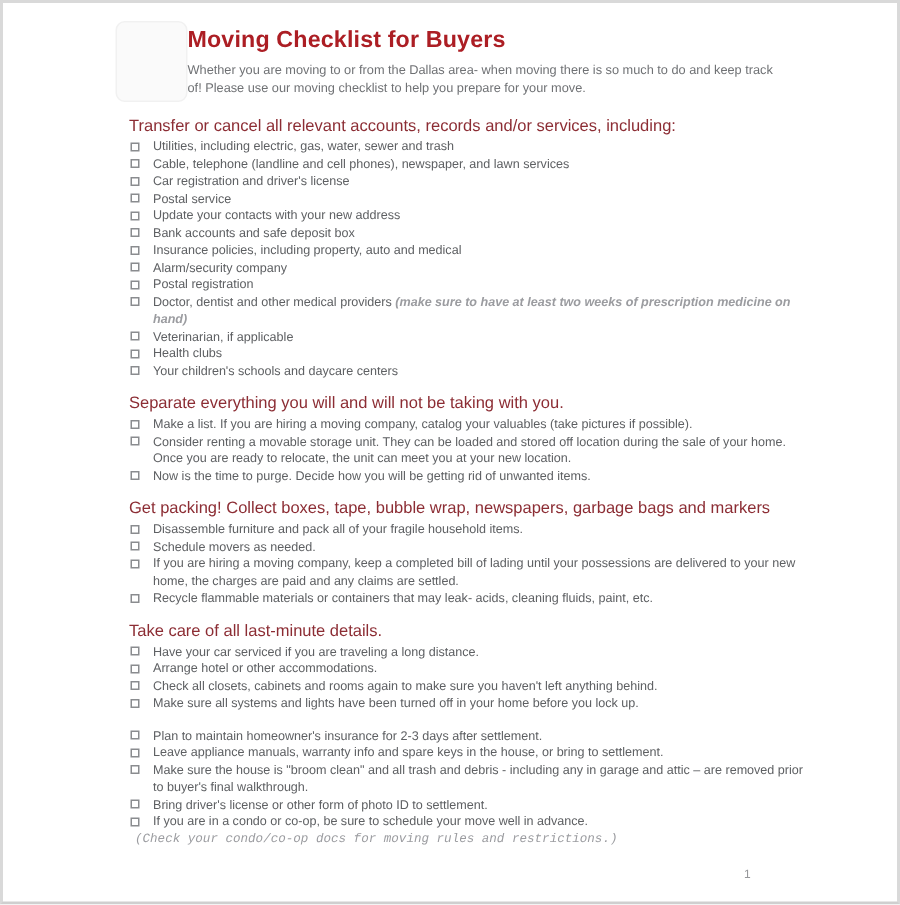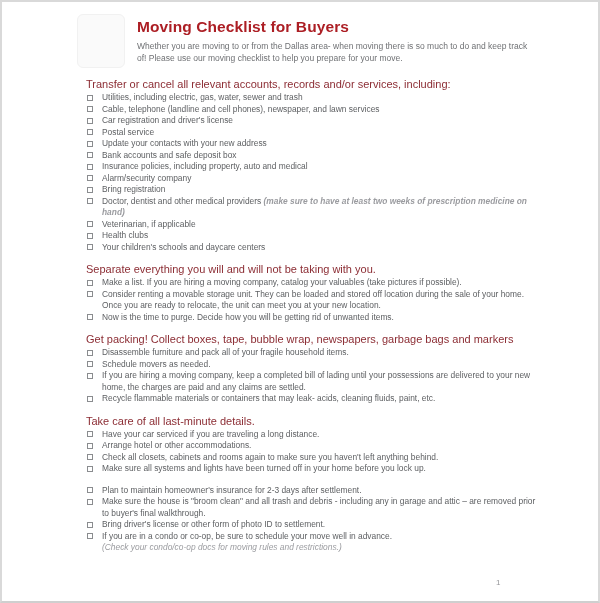--- a/index.html
+++ b/index.html
@@ -28,21 +28,21 @@
     display: flex;
     margin: 12px 25px 0 75px;
   }
   .logo-box {
     flex: none;
     width: 48px; height: 54px;
     background: #fafafa;
     border: 1px solid #f1f1f1;
     border-radius: 6px;
   }
-  .head-text { margin-left: 12px; width: 402px; }
+  .head-text { margin-left: 0; width: 402px; }
   h1 {
     color: var(--title-red);
     font-size: 15.5px;
     font-weight: bold;
     letter-spacing: 0.1px;
     margin-top: 4px;
     margin-bottom: 5px;
   }
   .intro {
     color: var(--intro-text);
@@ -67,21 +67,21 @@
   }
   .checkbox {
     flex: none;
     width: 6px; height: 6px;
     margin: 2.5px 9px 0 1px;
     border: 1px solid var(--checkbox-border);
     background: #fff;
   }
   .item-text { flex: 1; }
   .note { font-style: italic; color: var(--muted-text); font-weight: bold; }
-  li.subnote-line { display: block; margin-left: 16px; }
+  li.subnote-line { display: block; margin-left: 4px; font-family: Liberation Mono, monospace; }
   .subnote { font-style: italic; color: var(--muted-text); font-size: 8.4px; line-height: 11.5px; }
   .page-number {
     position: absolute;
     left: 494px; bottom: 14px;
     color: #96979A;
     font-size: 8px;
   }
 </style>
 </head>
 <body>
@@ -134,21 +134,21 @@
     <span class="item-text"><span class="main">Insurance policies, including property, auto and medical</span></span>
   </li>
 
   <li class="item">
     <span class="checkbox"></span>
     <span class="item-text"><span class="main">Alarm/security company</span></span>
   </li>
 
   <li class="item">
     <span class="checkbox"></span>
-    <span class="item-text"><span class="main">Bring registration</span></span>
+    <span class="item-text"><span class="main">Postal registration</span></span>
   </li>
 
   <li class="item">
     <span class="checkbox"></span>
     <span class="item-text"><span class="main">Doctor, dentist and other medical providers</span><span class="note"> (make sure to have at least two weeks of prescription medicine on hand)</span></span>
   </li>
 
   <li class="item">
     <span class="checkbox"></span>
     <span class="item-text"><span class="main">Veterinarian, if applicable</span></span>
@@ -237,20 +237,24 @@
 </ul>
   </section>
 
   <section class="section">
     <ul class="items">
   <li class="item">
     <span class="checkbox"></span>
     <span class="item-text"><span class="main">Plan to maintain homeowner's insurance for 2-3 days after settlement.</span></span>
   </li>
 
+  <li class="item">
+    <span class="checkbox"></span>
+    <span class="item-text"><span class="main">Leave appliance manuals, warranty info and spare keys in the house, or bring to settlement.</span></span>
+  </li>
 
   <li class="item">
     <span class="checkbox"></span>
     <span class="item-text"><span class="main">Make sure the house is "broom clean" and all trash and debris - including any in garage and attic – are removed prior to buyer's final walkthrough.</span></span>
   </li>
 
   <li class="item">
     <span class="checkbox"></span>
     <span class="item-text"><span class="main">Bring driver's license or other form of photo ID to settlement.</span></span>
   </li>

